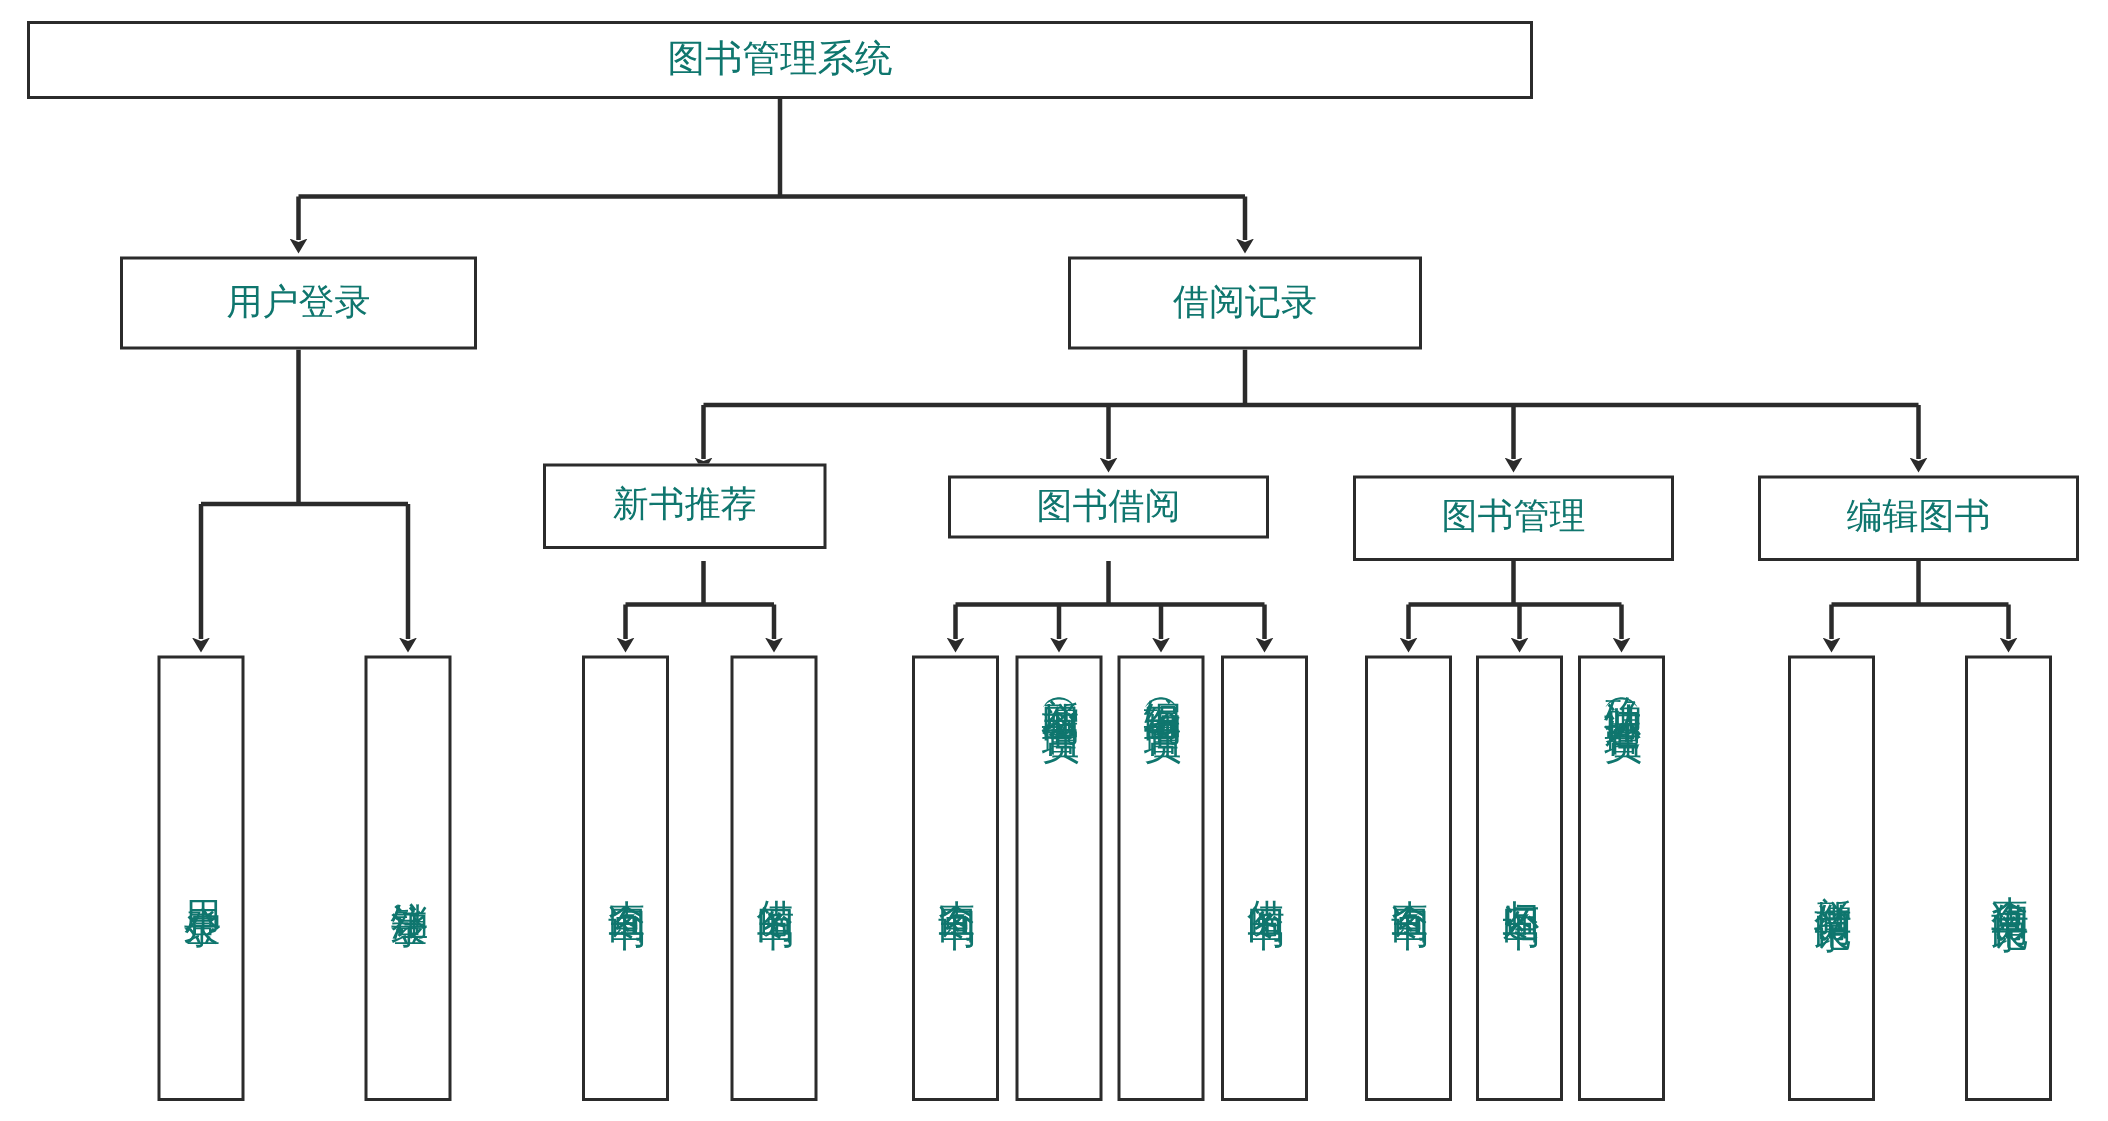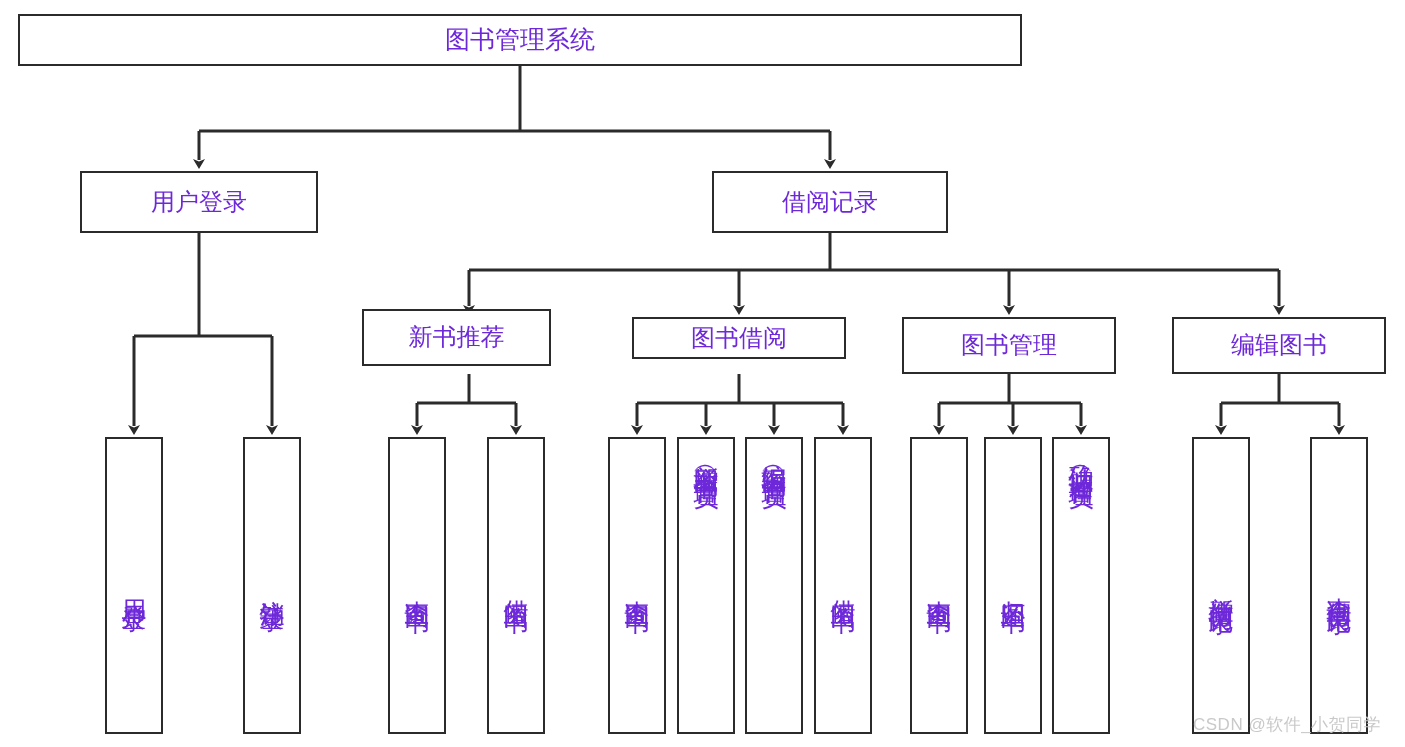--- a/index.html
+++ b/index.html
@@ -30,21 +30,21 @@
     position: absolute;
     box-sizing: border-box;
     border: 2px solid #2b2b2b;
     background: #ffffff;
     display: flex;
     align-items: center;
     justify-content: center;
     overflow: hidden;
   }
   .node .label {
-    color: #6d28d9;
+    color: #0f766e;
     line-height: 1.18;
     text-align: center;
     white-space: pre;
   }
   
   .node.horiz .label {
     font-size: 24px;
   }
   .node.root .label {
     font-size: 25px;
@@ -178,14 +178,13 @@
         <span class="label" style="padding-top: 6px;">确认归还（管理员）</span>
       </div>
       <div class="node vert centered" style="left: 1192px; top: 437px; width: 58px; height: 297px;">
         <span class="label">新增借阅记录</span>
       </div>
       <div class="node vert centered" style="left: 1310px; top: 437px; width: 58px; height: 297px;">
         <span class="label">查询借阅记录</span>
       </div>
     </div>
 
-  <div class="watermark" style="left: 1193px; top: 713px;">CSDN @软件_小贺同学</div>
 </div>
 
 </body></html>

